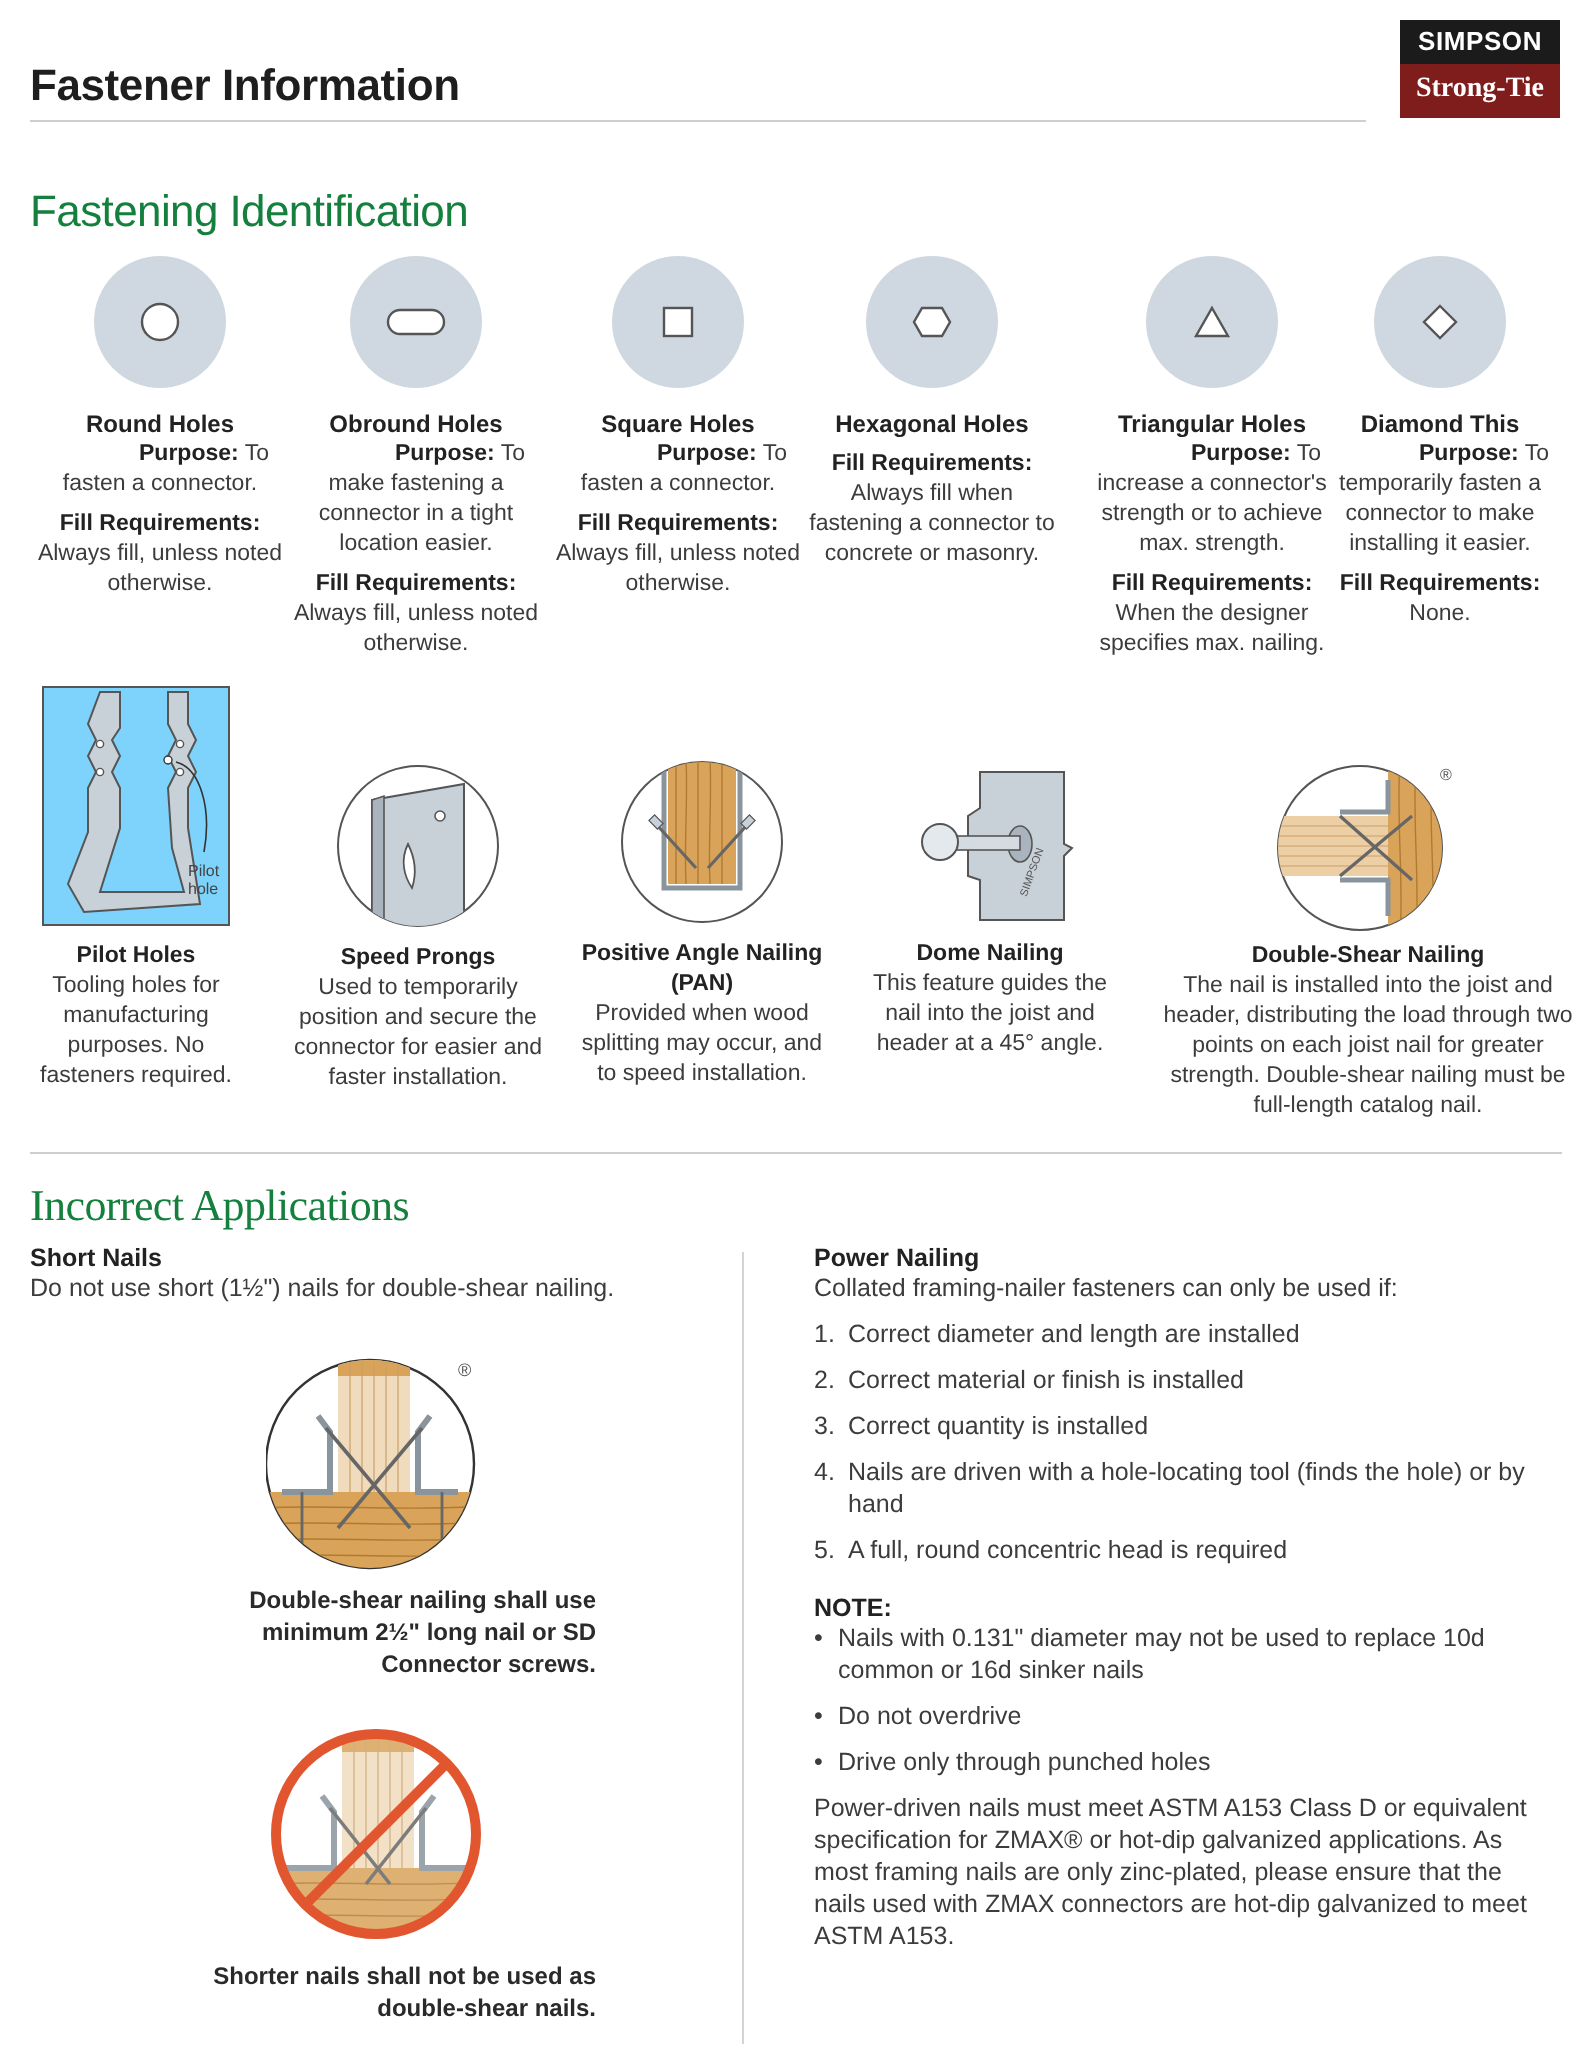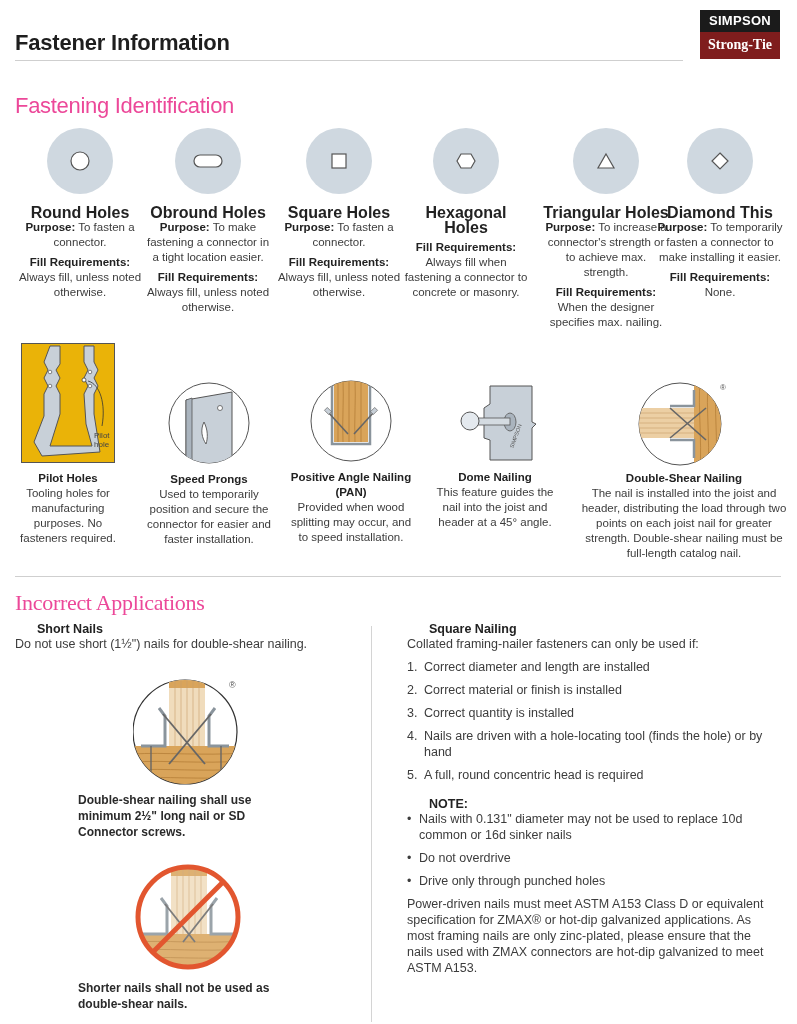--- a/index.html
+++ b/index.html
@@ -6,42 +6,42 @@
   html, body { width: 797px; height: 1024px; background: #ffffff; overflow: hidden; }
   body { font-family: "Liberation Sans", sans-serif; color: #3a3a3a; position: relative; }
 
   .page-title { position: absolute; left: 15px; top: 30px; font-size: 22px; font-weight: bold; color: #1e1e1e; letter-spacing: -0.2px; }
   .title-rule { position: absolute; left: 15px; top: 60px; width: 668px; height: 1px; background: #cfcfcf; }
 
   .logo { position: absolute; left: 700px; top: 10px; width: 80px; }
   .logo-top { background: #1b1b1b; color: #fff; font-weight: bold; font-size: 13px; text-align: center; height: 22px; line-height: 22px; letter-spacing: 0.3px; }
   .logo-bottom { background: #7f1d1d; color: #fff; font-family: "Liberation Serif", serif; font-weight: bold; font-size: 14px; text-align: center; height: 27px; line-height: 26px; }
 
-  .section-title { position: absolute; left: 15px; font-size: 22px; color: #ec4899; font-weight: normal; letter-spacing: -0.3px; }
+  .section-title { position: absolute; left: 15px; font-size: 22px; color: #15803d; font-weight: normal; letter-spacing: -0.3px; }
 
   .hole-col { position: absolute; top: 128px; width: 128px; text-align: center; font-size: 11.5px; line-height: 15px; color: #3c3c3c; }
   .hole-circle { width: 66px; height: 66px; border-radius: 50%; background: #cfd8e0; margin: 0 auto 11px auto; display: flex; align-items: center; justify-content: center; }
-  .hole-name { font-weight: bold; color: #222; font-size: 16px; }
-  .b { font-weight: bold; color: #222; }
+  .hole-name { font-weight: bold; color: #222; font-size: 12px; }
+  .b { font-weight: bold; color: #222; margin-left: 44px; }
   .fill-label { font-weight: bold; color: #222; margin-top: 5px; }
 
   .feat-col { position: absolute; text-align: center; font-size: 11.5px; line-height: 15px; color: #3c3c3c; }
   .feat-name { font-weight: bold; color: #222; }
 
   .mid-rule { position: absolute; left: 15px; top: 576px; width: 766px; height: 1px; background: #cfcfcf; }
   .v-rule { position: absolute; left: 371px; top: 626px; width: 1px; height: 396px; background: #d4d4d4; }
 
-  .sub-head { font-weight: bold; color: #222; font-size: 12.5px; margin-left: 22px; }
+  .sub-head { font-weight: bold; color: #222; font-size: 12.5px; }
   .body-text { font-size: 12.5px; color: #3c3c3c; line-height: 16px; }
 
   .ol-item { display: flex; font-size: 12.5px; line-height: 16px; color: #3c3c3c; margin-bottom: 7px; }
   .ol-num { width: 17px; flex: none; }
   .ul-item { display: flex; font-size: 12.5px; line-height: 16px; color: #3c3c3c; margin-bottom: 7px; }
   .ul-dot { width: 12px; flex: none; }
-  .caption { text-align: left; font-weight: bold; font-size: 12px; color: #2a2a2a; line-height: 16px; }
+  .caption { text-align: right; font-weight: bold; font-size: 12px; color: #2a2a2a; line-height: 16px; }
 </style>
 </head>
 <body>
 
 <div class="page-title">Fastener Information</div>
 <div class="title-rule"></div>
 <div class="logo">
   <div class="logo-top">SIMPSON</div>
   <div class="logo-bottom">Strong-Tie</div>
 </div>
@@ -113,21 +113,21 @@
         <polygon points="10,2 18,10 10,18 2,10" fill="#fff" stroke="#555" stroke-width="1.2"></polygon>
       </svg>
   </div>
   <div class="hole-name">Diamond This</div>
   <div><span class="b">Purpose:</span> <span>To temporarily fasten a connector to make installing it easier.</span></div>
   <div class="fill-label">Fill Requirements:</div>
   <div>None.</div>
 </div>
 
 <div class="feat-col" style="left:16px; top:343px; width:104px;">
-  <div style="width:94px;height:120px;margin:0 auto 8px auto;border:1px solid #555;position:relative;background:#eab308;">
+  <div style="width:94px;height:120px;margin:0 auto 8px auto;border:1px solid #555;position:relative;background:#7dd3fc;">
     <svg width="92" height="118" viewBox="0 0 92 118">
       <path d="M28,2 L38,2 L38,20 L34,26 L38,34 L34,42 L38,50 L38,70 L28,102 L70,102 L64,80 L62,50 L66,42 L62,34 L66,26 L62,18 L62,2 L72,2 L72,18 L76,26 L72,34 L76,42 L72,50 L72,70 L78,108 L20,112 L12,98 L22,72 L22,50 L26,42 L22,34 L26,26 L22,18 Z" fill="#c8d0d8" stroke="#555" stroke-width="1"></path>
       <circle cx="28" cy="28" r="1.8" fill="#fff" stroke="#555" stroke-width="0.7"></circle>
       <circle cx="28" cy="42" r="1.8" fill="#fff" stroke="#555" stroke-width="0.7"></circle>
       <circle cx="68" cy="28" r="1.8" fill="#fff" stroke="#555" stroke-width="0.7"></circle>
       <circle cx="68" cy="42" r="1.8" fill="#fff" stroke="#555" stroke-width="0.7"></circle>
       <circle cx="62" cy="36" r="2" fill="#fff" stroke="#333" stroke-width="0.7"></circle>
       <path d="M66,37 C78,40 84,60 80,82" fill="none" stroke="#333" stroke-width="0.8"></path>
       <text x="72" y="94" font-size="8" fill="#444" font-family="Liberation Sans, sans-serif">Pilot</text>
       <text x="72" y="103" font-size="8" fill="#444" font-family="Liberation Sans, sans-serif">hole</text>
@@ -279,21 +279,21 @@
       <circle cx="55" cy="55" r="50" fill="none" stroke="#e2562f" stroke-width="5"></circle>
       <line x1="90" y1="20" x2="20" y2="90" stroke="#e2562f" stroke-width="5"></line>
     </svg>
   </div>
   <div class="caption">Shorter nails shall not be used as double-shear nails.</div>
 </div>
 
 <div class="v-rule"></div>
 
 <div style="position:absolute; left:407px; top:622px; width:380px;">
-  <div class="sub-head">Square Nailing</div>
+  <div class="sub-head">Power Nailing</div>
   <div class="body-text" style="margin-bottom:7px;">Collated framing-nailer fasteners can only be used if:</div>
 
   <div>
     <div class="ol-item">
         <span class="ol-num">1.</span>
         <span>Correct diameter and length are installed</span>
       </div>
     <div class="ol-item">
         <span class="ol-num">2.</span>
         <span>Correct material or finish is installed</span>

